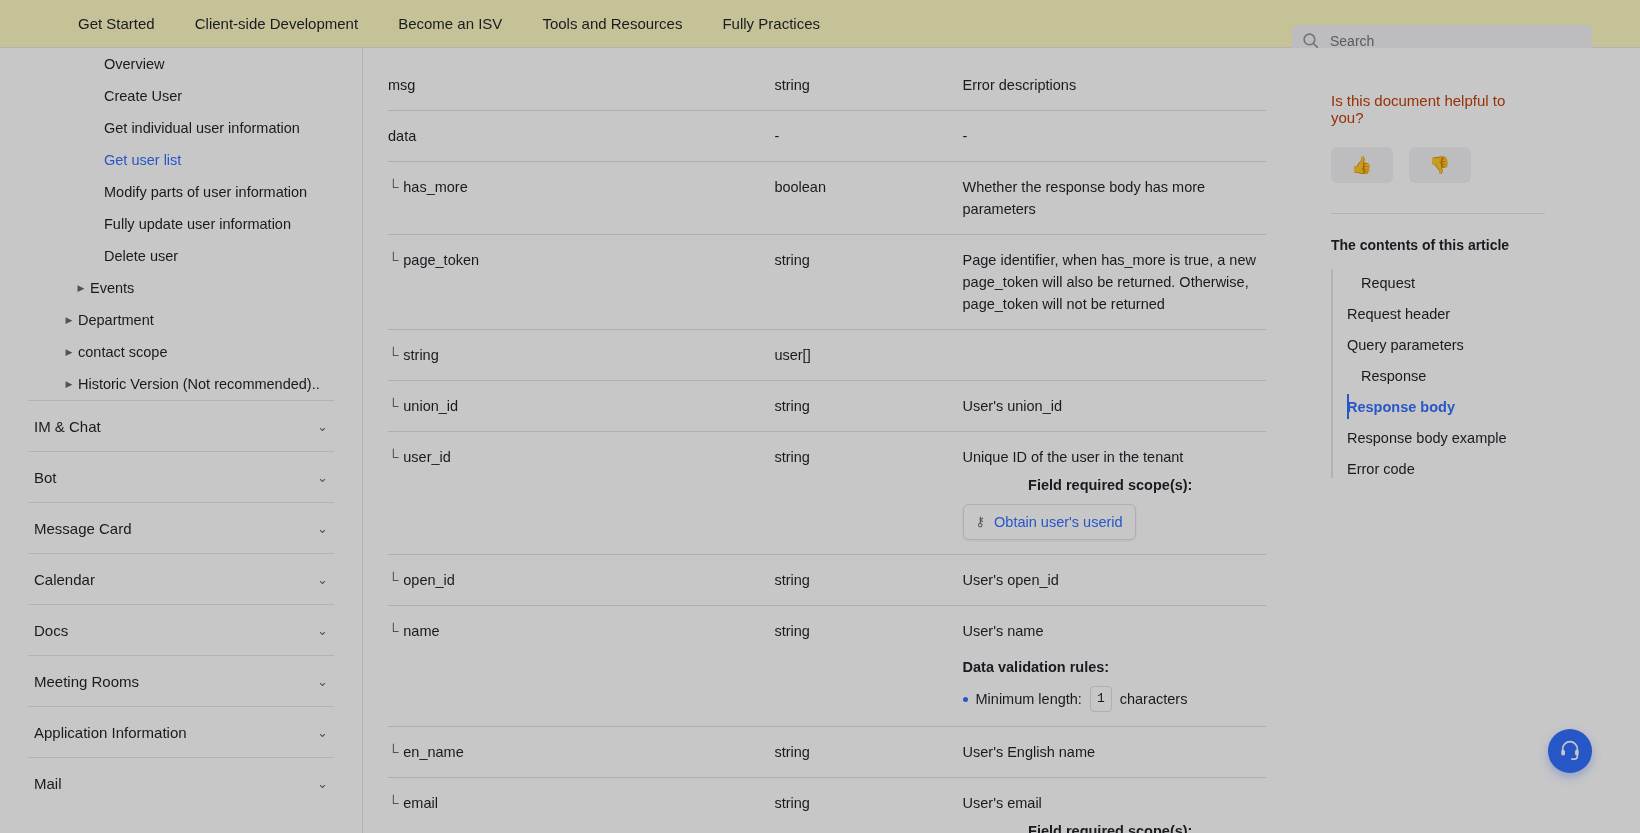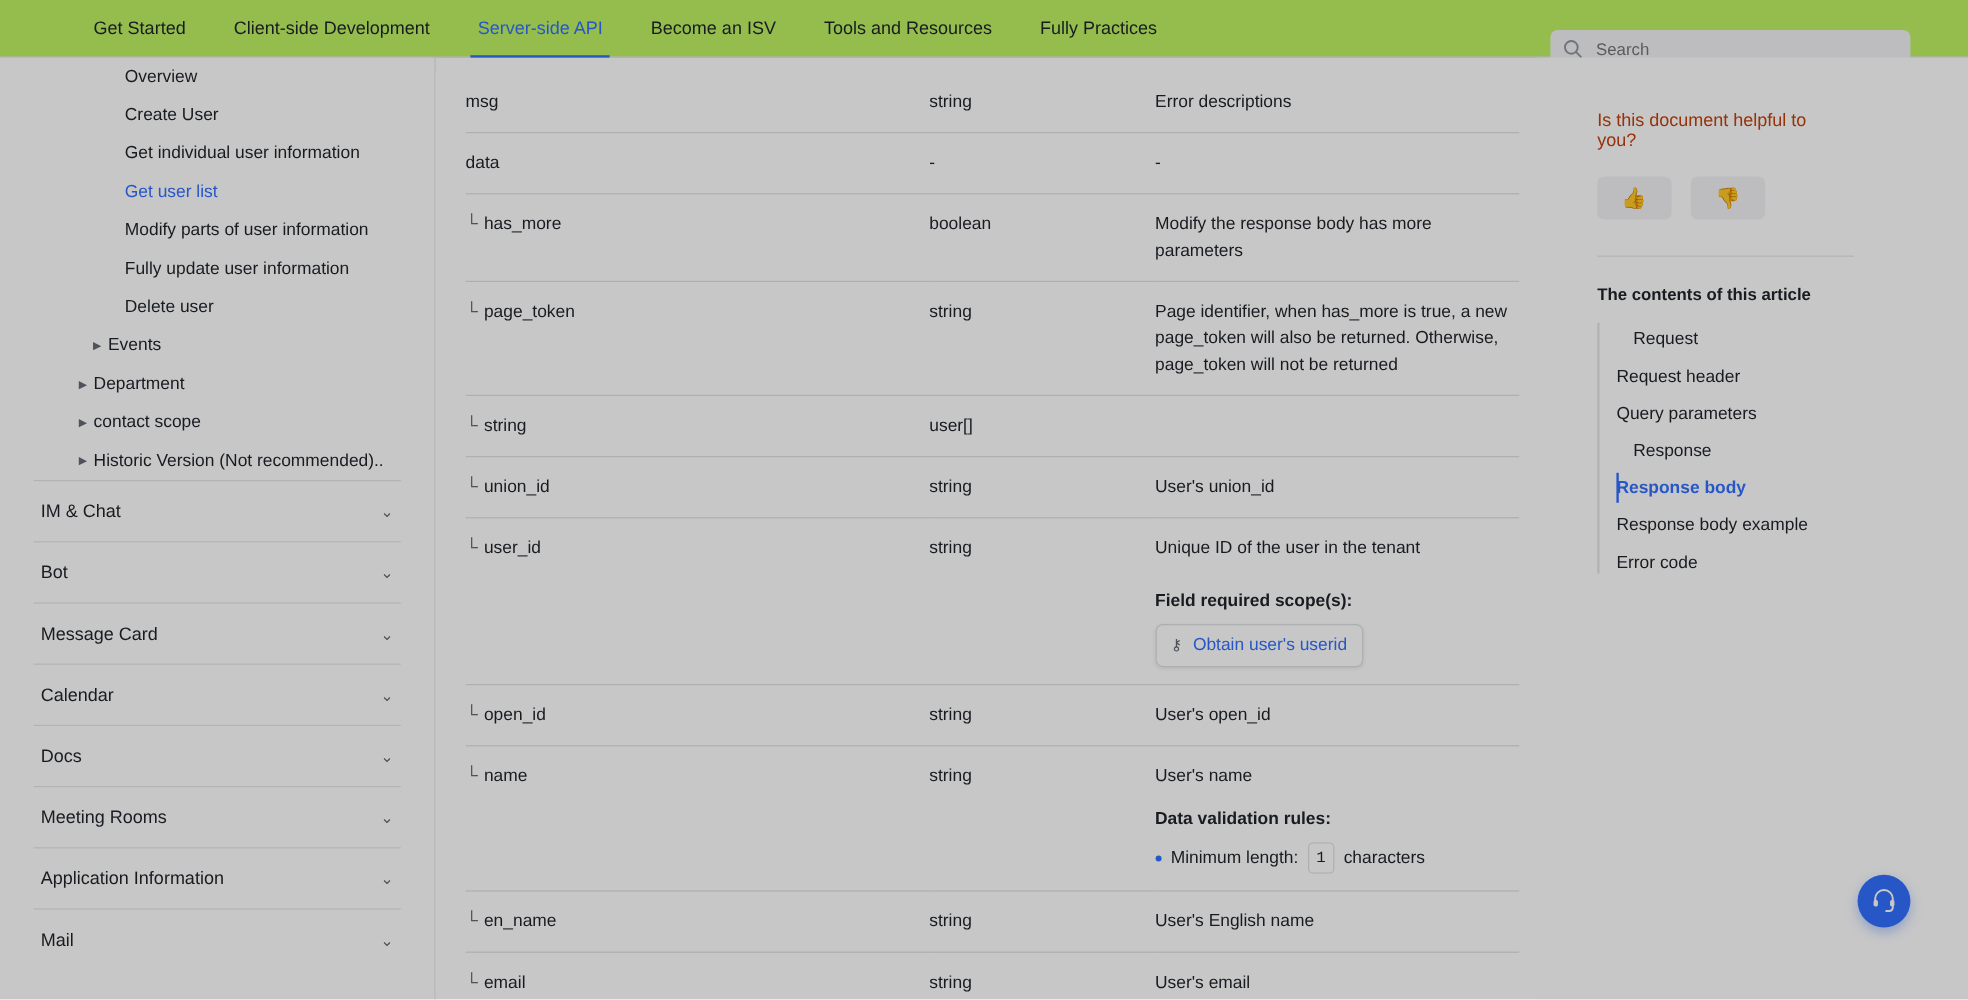--- a/index.html
+++ b/index.html
@@ -9,21 +9,21 @@
     overflow: hidden;
     background: #fff;
     font-family: "Liberation Sans", sans-serif;
     color: #1f2329;
   }
   #app { position: relative; width: 1640px; height: 833px; }
 
   
   .topnav {
     position: absolute; top: 0; left: 0; width: 1640px; height: 48px;
-    background: #bef264;
+    background: #fef9c3;
     border-bottom: 1px solid #e5e6eb;
     display: flex; align-items: center;
   }
   .nav-items { display: flex; align-items: center; height: 48px; margin-left: 58px; }
   .nav-item {
     position: relative;
     height: 48px; display: flex; align-items: center;
     padding: 0 20px;
     font-size: 15px; color: #1f2329; cursor: pointer; white-space: nowrap;
   }
@@ -87,21 +87,21 @@
     vertical-align: top;
     padding: 14px 8px 14px 0;
     font-size: 14.5px; line-height: 22px; color: #1f2329;
   }
   td.c-name { width: 382px; }
   td.c-type { width: 186px; }
   td.c-desc { width: 300px; }
   .indent1 { padding-left: 18px; }
   .indent2 { padding-left: 36px; }
   .elbow { color: #646a73; margin-right: 5px; }
-  .scope-label { font-weight: bold; margin-top: 22px; display: block; }
+  .scope-label { font-weight: bold; margin-top: 6px; display: block; text-align: center; }
   .scope-chip {
     margin-top: 8px;
     display: inline-flex; align-items: center; gap: 9px;
     background: #fff; border: 1px solid #dee0e3; border-radius: 6px;
     padding: 6px 12px; font-size: 14.5px; color: #3370ff;
     box-shadow: 0 1px 3px rgba(31,35,41,.08);
   }
   .key-icon { color: #646a73; font-size: 13px; }
   .rule-label { font-weight: bold; display: block; margin-top: 14px; }
   .rule-list { margin: 8px 0 0 0; padding: 0; list-style: none; }
@@ -152,21 +152,20 @@
 </style>
 </head>
 <body>
 
 <div id="app">
 
   <div class="topnav">
     <div class="nav-items" id="nav-items">
         <div class="nav-item">Get Started</div>
         <div class="nav-item">Client-side Development</div>
-        <div class="nav-item active">Server-side API</div>
         <div class="nav-item">Become an ISV</div>
         <div class="nav-item">Tools and Resources</div>
         <div class="nav-item">Fully Practices</div>
       </div>
     <div class="search-box">
       <span class="sicon">
         <svg width="17" height="17" viewBox="0 0 16 16">
             <circle cx="7" cy="7" r="5" fill="none" stroke="#8f959e" stroke-width="1.5"></circle>
             <line x1="10.8" y1="10.8" x2="14.5" y2="14.5" stroke="#8f959e" stroke-width="1.5" stroke-linecap="round"></line>
           </svg>
@@ -260,21 +259,21 @@
             <td class="c-desc"><span>Error descriptions</span></td>
           </tr>
           <tr>
             <td class="c-name"><span>data</span></td>
             <td class="c-type">-</td>
             <td class="c-desc"><span>-</span></td>
           </tr>
           <tr>
             <td class="c-name indent1"><span class="elbow">└</span><span>has_more</span></td>
             <td class="c-type">boolean</td>
-            <td class="c-desc"><span>Modify the response body has more parameters</span></td>
+            <td class="c-desc"><span>Whether the response body has more parameters</span></td>
           </tr>
           <tr>
             <td class="c-name indent1"><span class="elbow">└</span><span>page_token</span></td>
             <td class="c-type">string</td>
             <td class="c-desc"><span>Page identifier, when has_more is true, a new page_token will also be returned. Otherwise, page_token will not be returned</span></td>
           </tr>
           <tr>
             <td class="c-name indent1"><span class="elbow">└</span><span>string</span></td>
             <td class="c-type">user[]</td>
             <td class="c-desc"><span></span></td>

